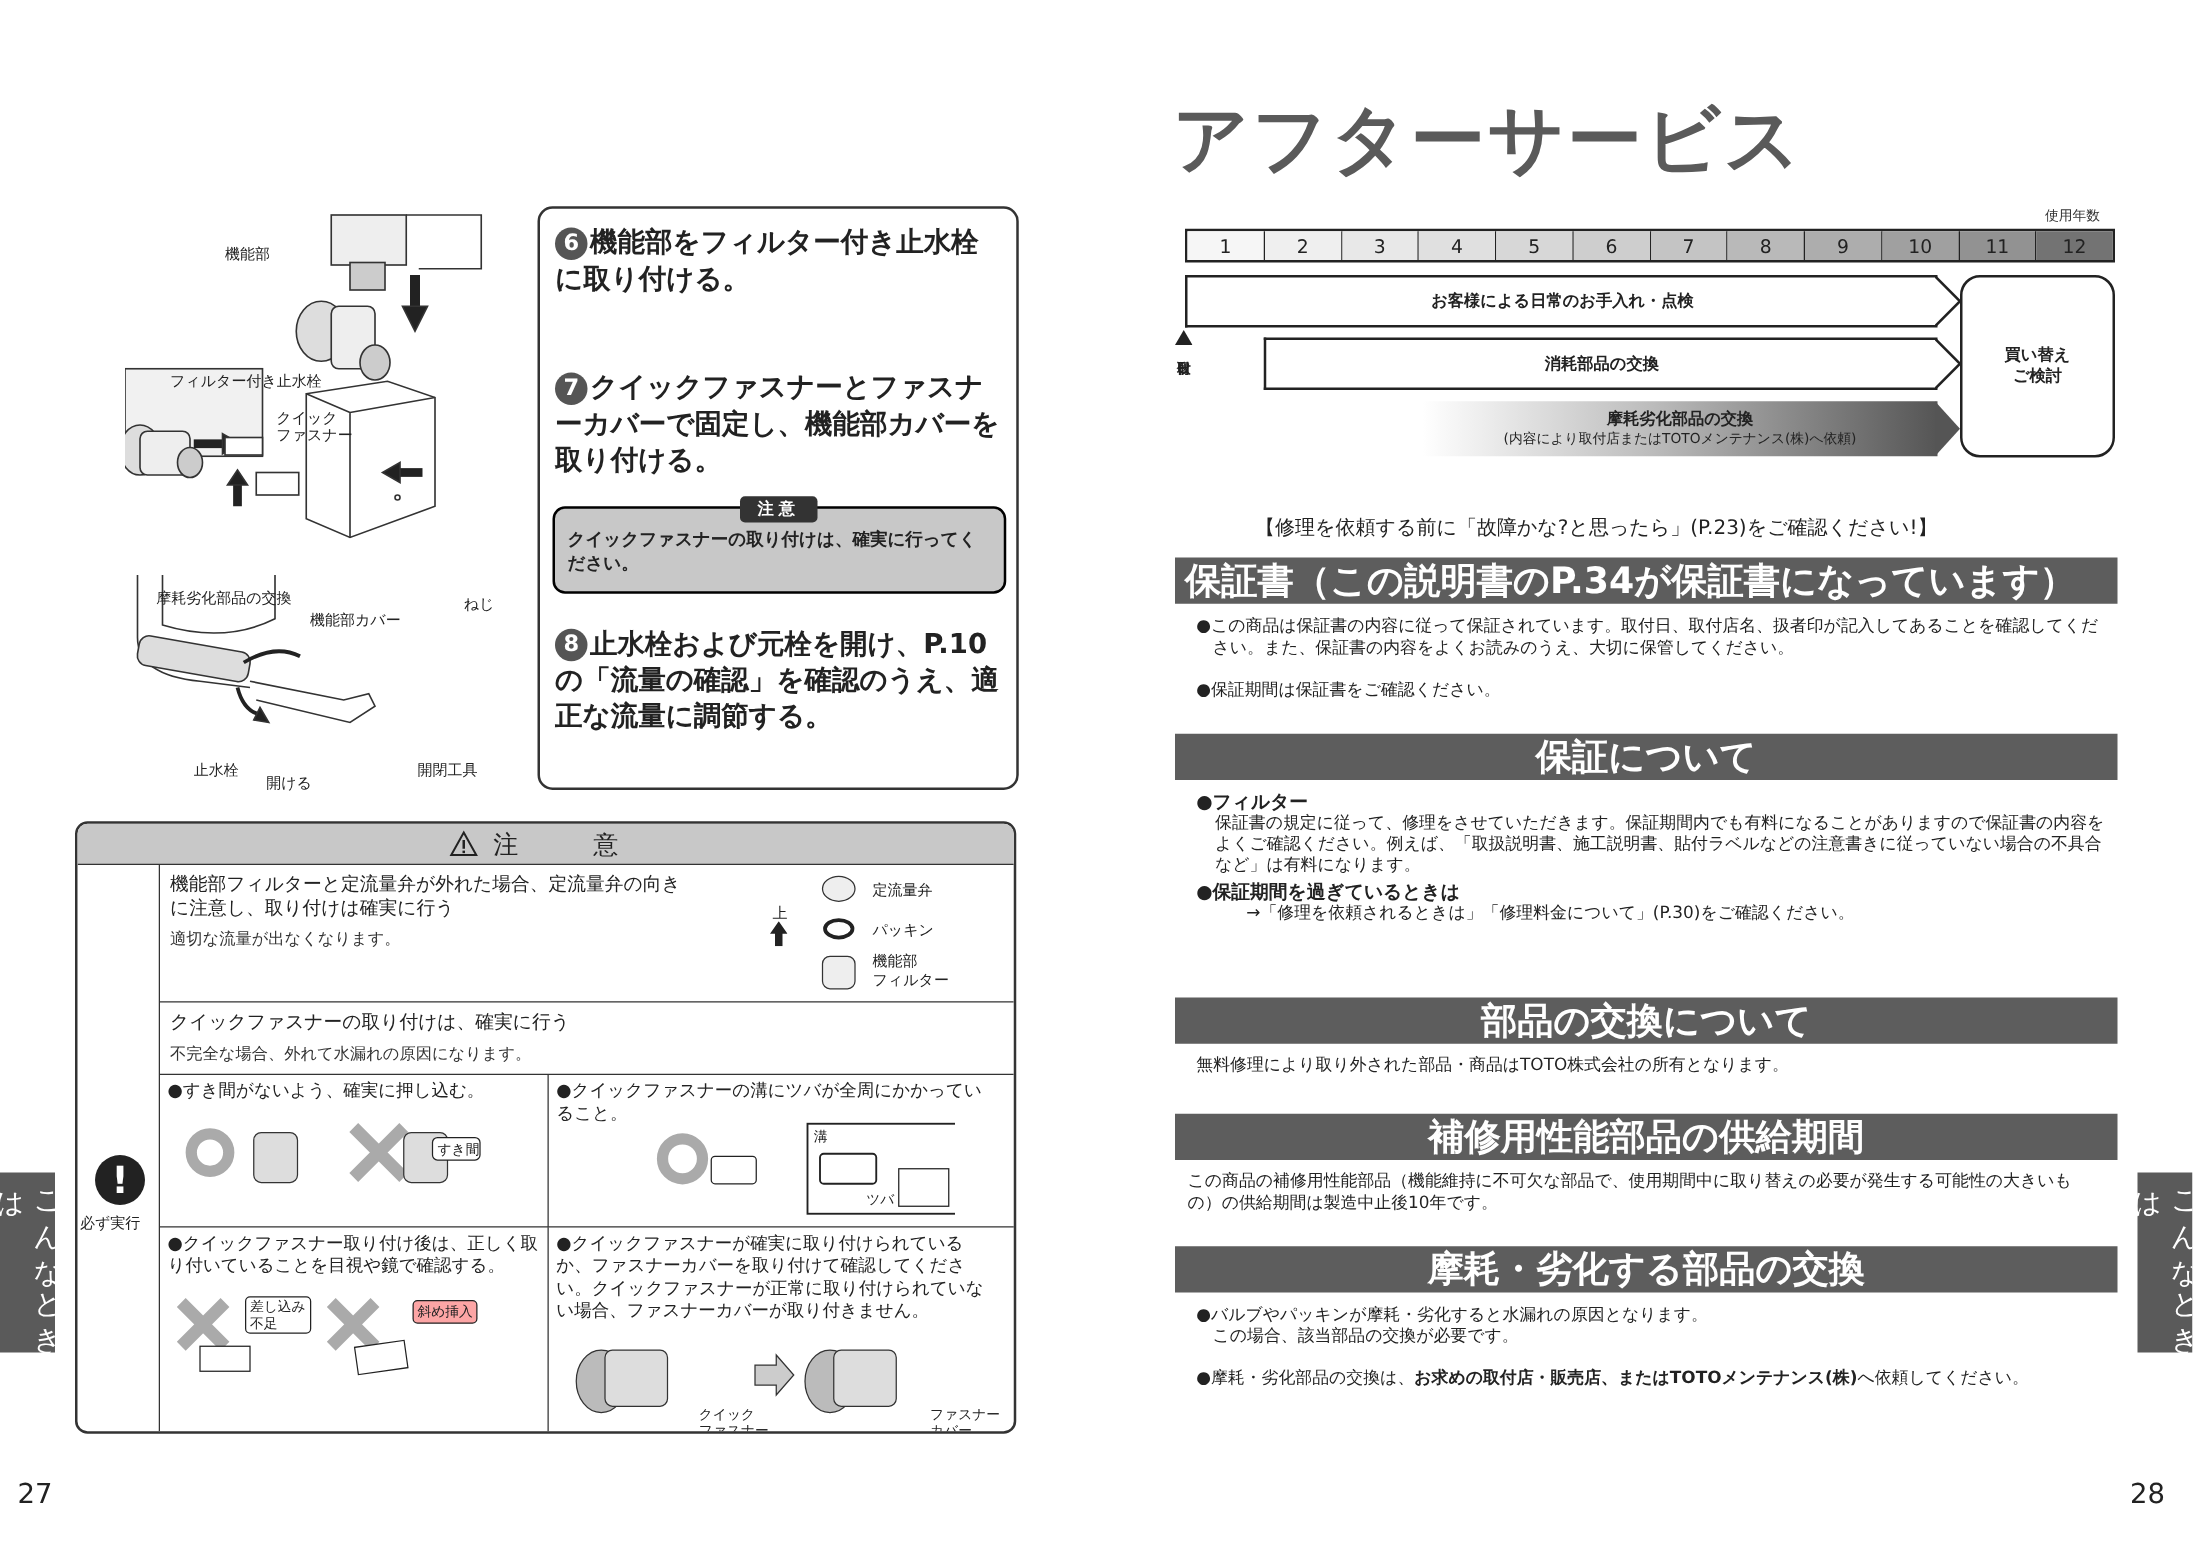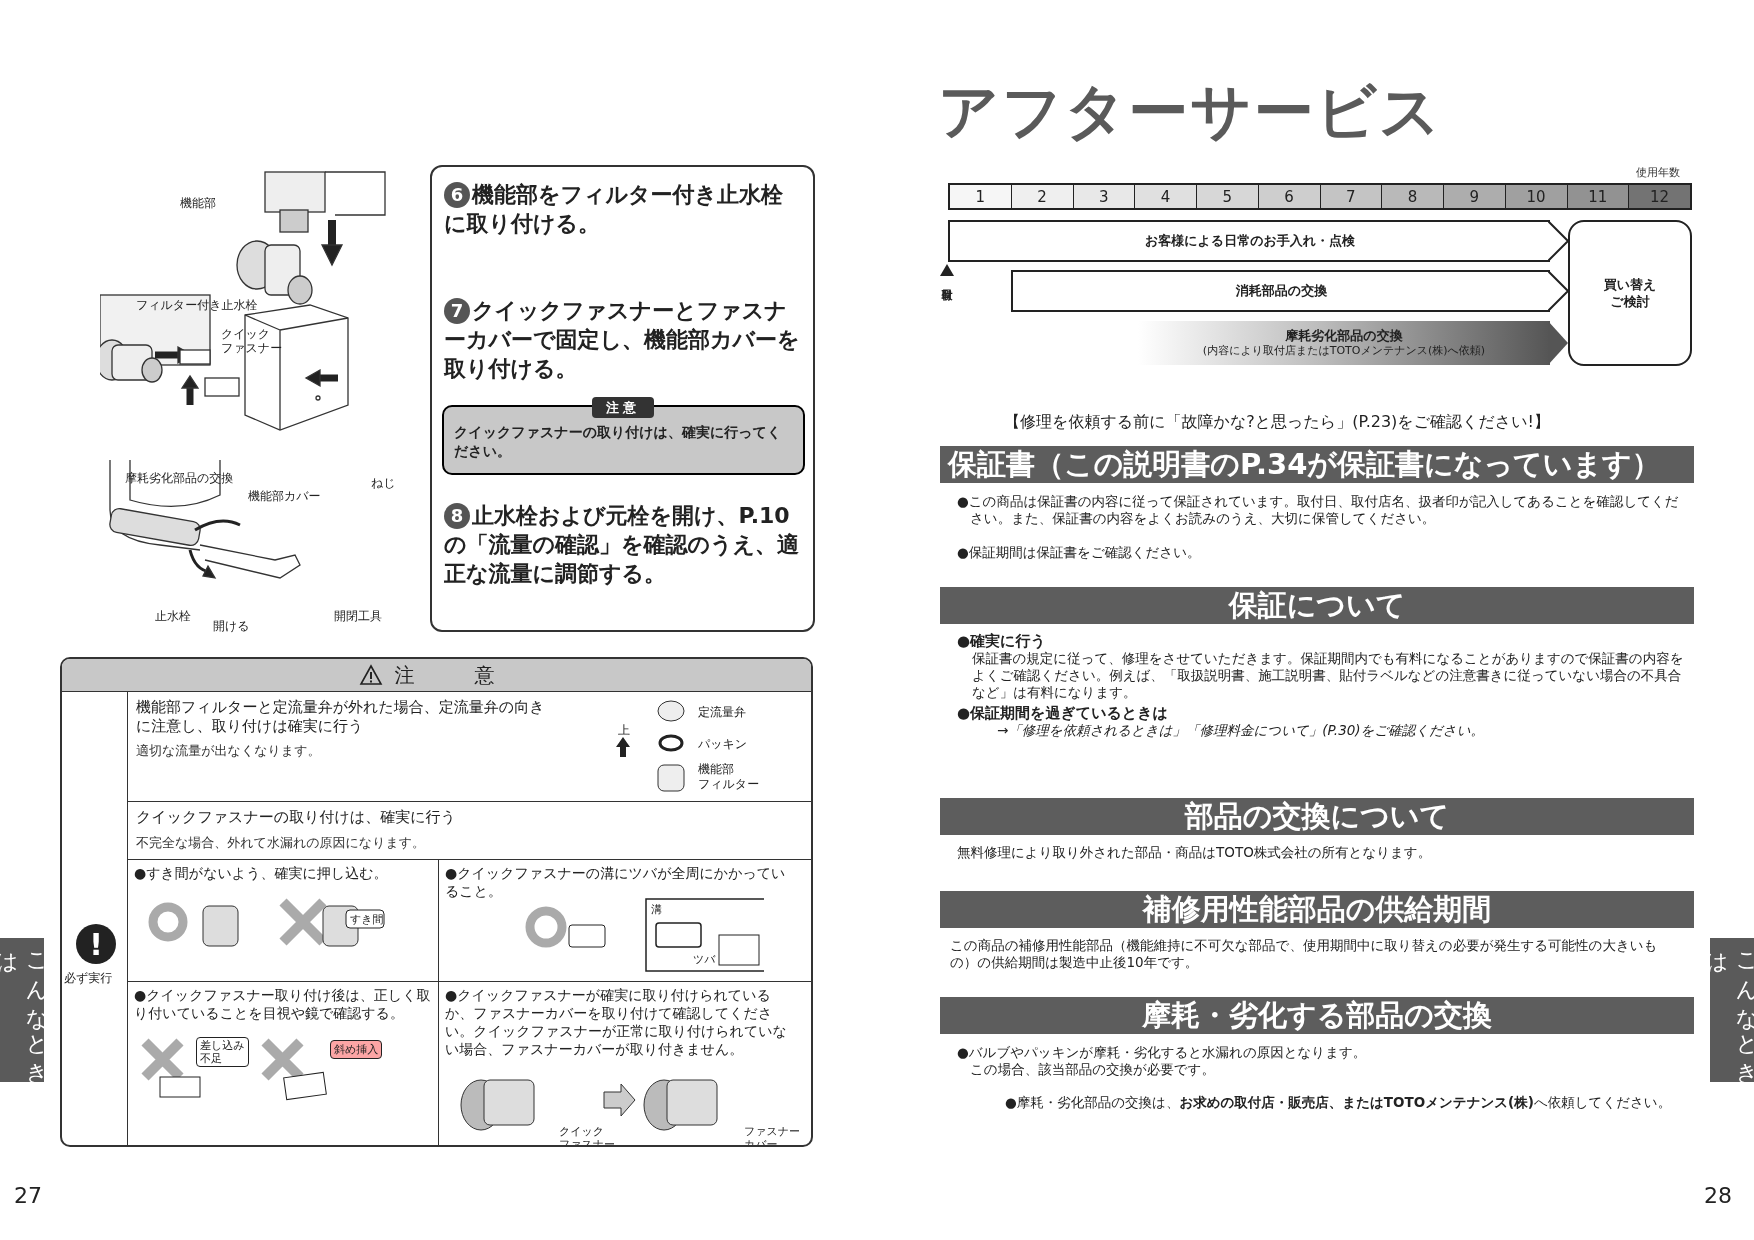--- a/index.html
+++ b/index.html
@@ -268,36 +268,36 @@
   <div class="notice">【修理を依頼する前に「故障かな?と思ったら」(P.23)をご確認ください!】</div>
 
   <div class="sec-bar" style="top:446px;height:37px;font-size:29px;padding-left:8px;">保証書（この説明書のP.34が保証書になっています）</div>
   <div class="body-text" style="top:493px;">
     <span class="ind" style="text-indent:-13px;">●この商品は保証書の内容に従って保証されています。取付日、取付店名、扱者印が記入してあることを確認してください。また、保証書の内容をよくお読みのうえ、大切に保管してください。</span>
     <span style="display:block;margin-top:17px;">●保証期間は保証書をご確認ください。</span>
   </div>
 
   <div class="sec-bar center" style="top:587px;height:37px;font-size:29px;">保証について</div>
   <div class="body-text" style="top:633px;">
-    <div class="bold-h">●確実に行う</div>
+    <div class="bold-h">●フィルター</div>
     <div style="padding-left:15px;">保証書の規定に従って、修理をさせていただきます。保証期間内でも有料になることがありますので保証書の内容をよくご確認ください。例えば、「取扱説明書、施工説明書、貼付ラベルなどの注意書きに従っていない場合の不具合など」は有料になります。</div>
     <div class="bold-h" style="margin-top:4px;">●保証期間を過ぎているときは</div>
-    <div style="padding-left:40px;font-style:italic;">→「修理を依頼されるときは」「修理料金について」(P.30)をご確認ください。</div>
+    <div style="padding-left:40px;">→「修理を依頼されるときは」「修理料金について」(P.30)をご確認ください。</div>
   </div>
 
   <div class="sec-bar center" style="top:798px;height:37px;font-size:29px;">部品の交換について</div>
   <div class="body-text" style="top:844px;">無料修理により取り外された部品・商品はTOTO株式会社の所有となります。</div>
 
   <div class="sec-bar center" style="top:891px;height:37px;font-size:29px;">補修用性能部品の供給期間</div>
   <div class="body-text" style="top:937px;left:950px;">この商品の補修用性能部品（機能維持に不可欠な部品で、使用期間中に取り替えの必要が発生する可能性の大きいもの）の供給期間は製造中止後10年です。</div>
 
   <div class="sec-bar center" style="top:997px;height:37px;font-size:29px;">摩耗・劣化する部品の交換</div>
   <div class="body-text" style="top:1044px;">
     <div>●バルブやパッキンが摩耗・劣化すると水漏れの原因となります。</div>
     <div style="padding-left:13px;">この場合、該当部品の交換が必要です。</div>
-    <div style="margin-top:16px;margin-left:48px;">
+    <div style="margin-top:16px;">
       <span>●摩耗・劣化部品の交換は、</span><b>お求めの取付店・販売店、またはTOTOメンテナンス(株)</b><span>へ依頼してください。</span>
     </div>
   </div>
 
   <div class="side-tab" style="left:1710px;top:938px;">こんなときは</div>
   <div class="page-num" style="left:1704px;top:1183px;">28</div>
 </div>
 
 </body></html>

